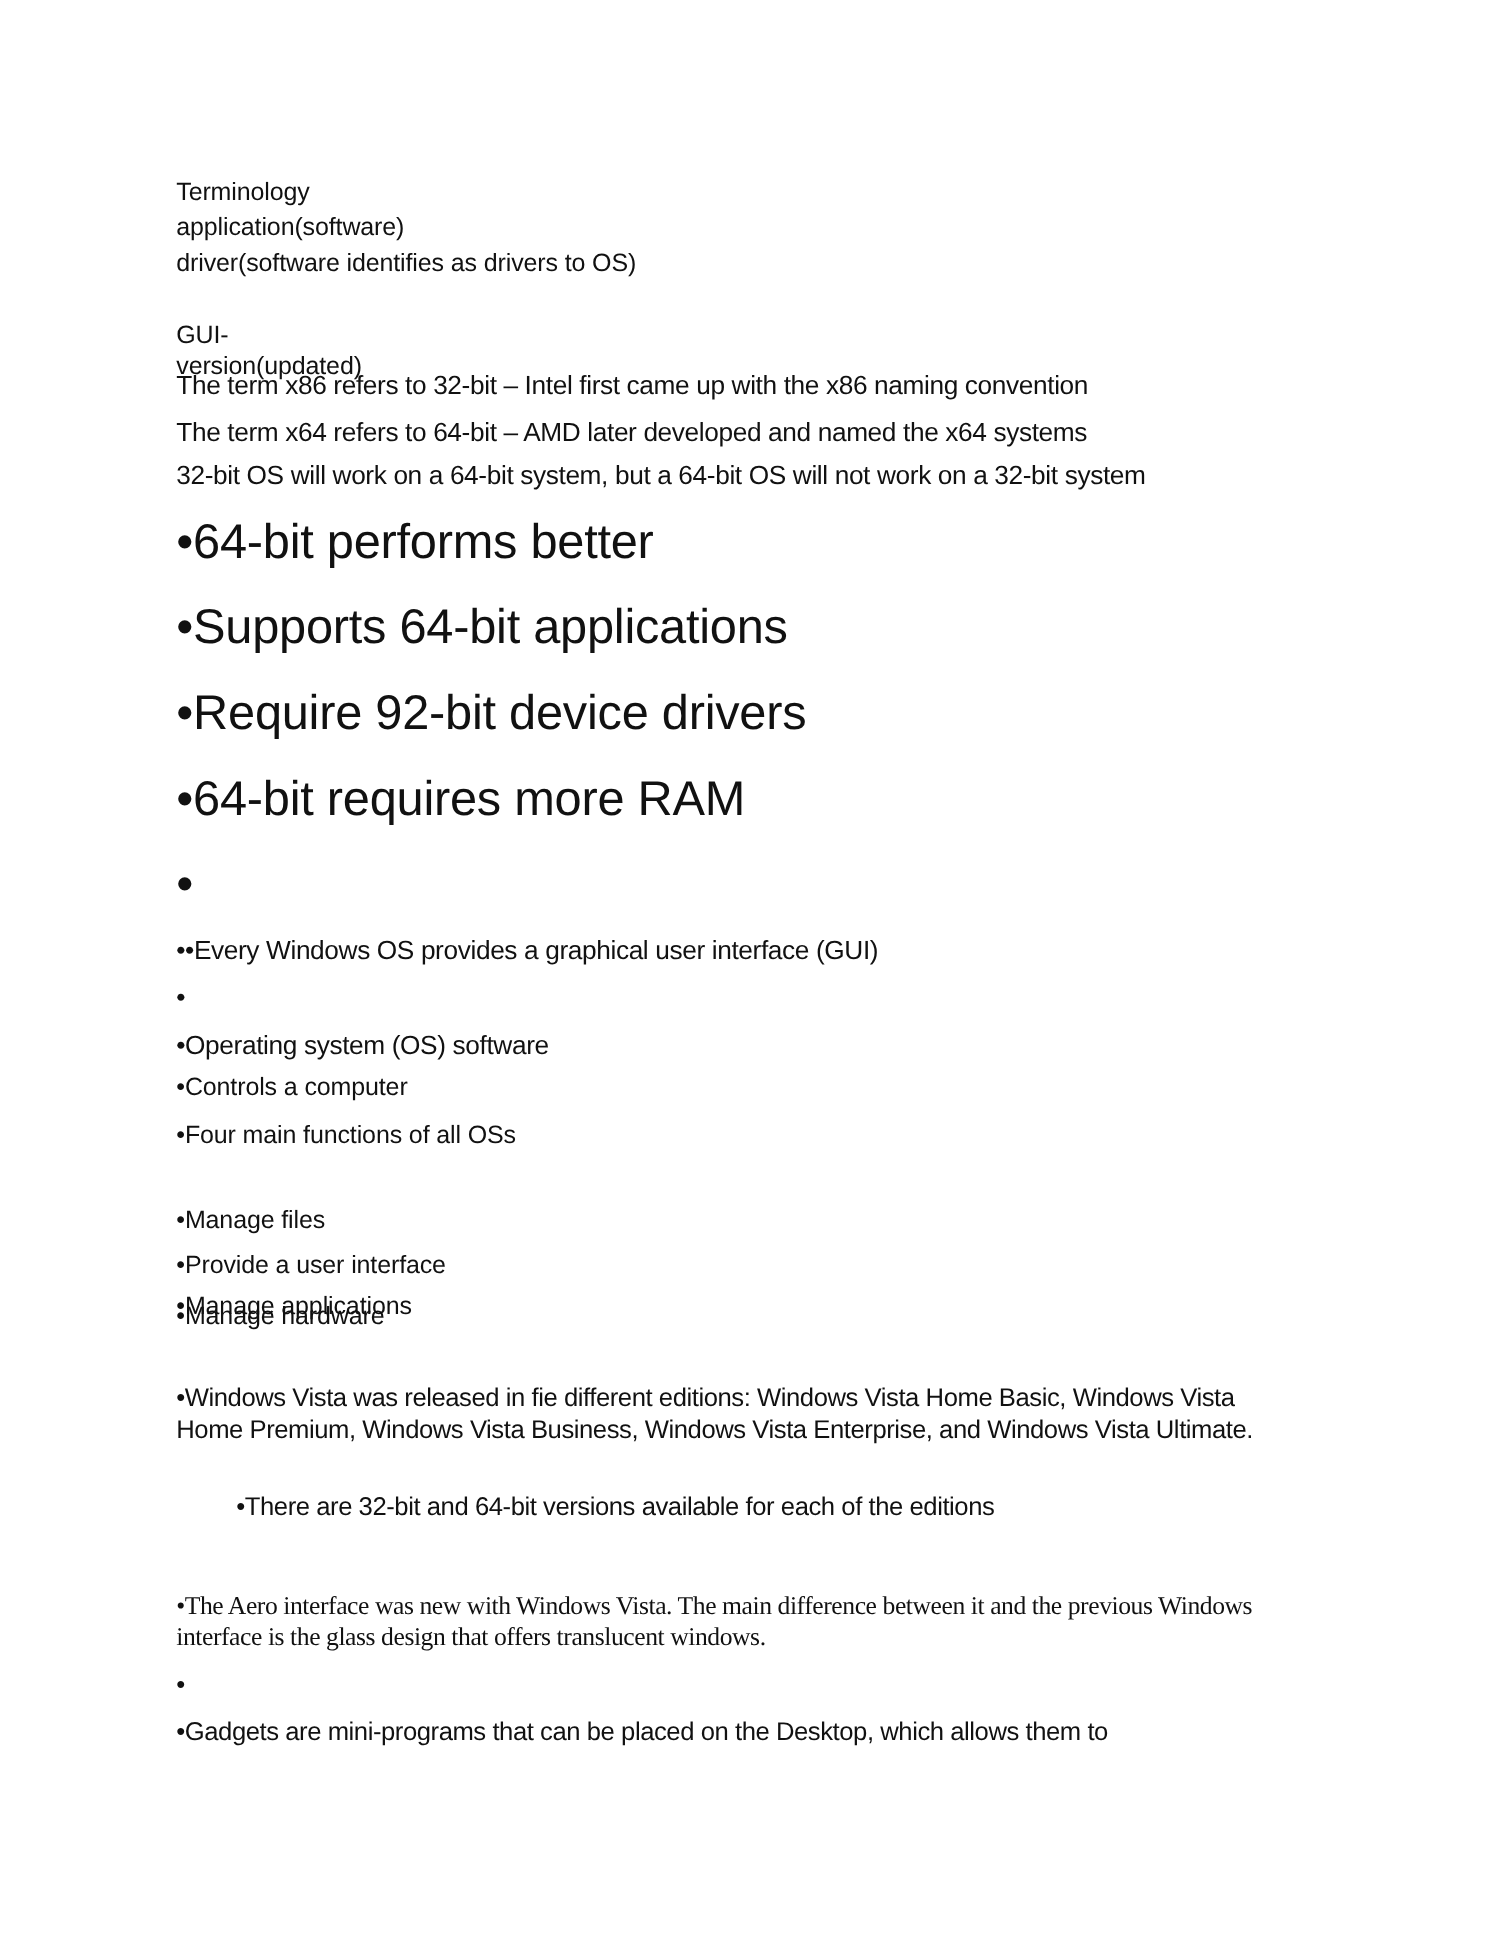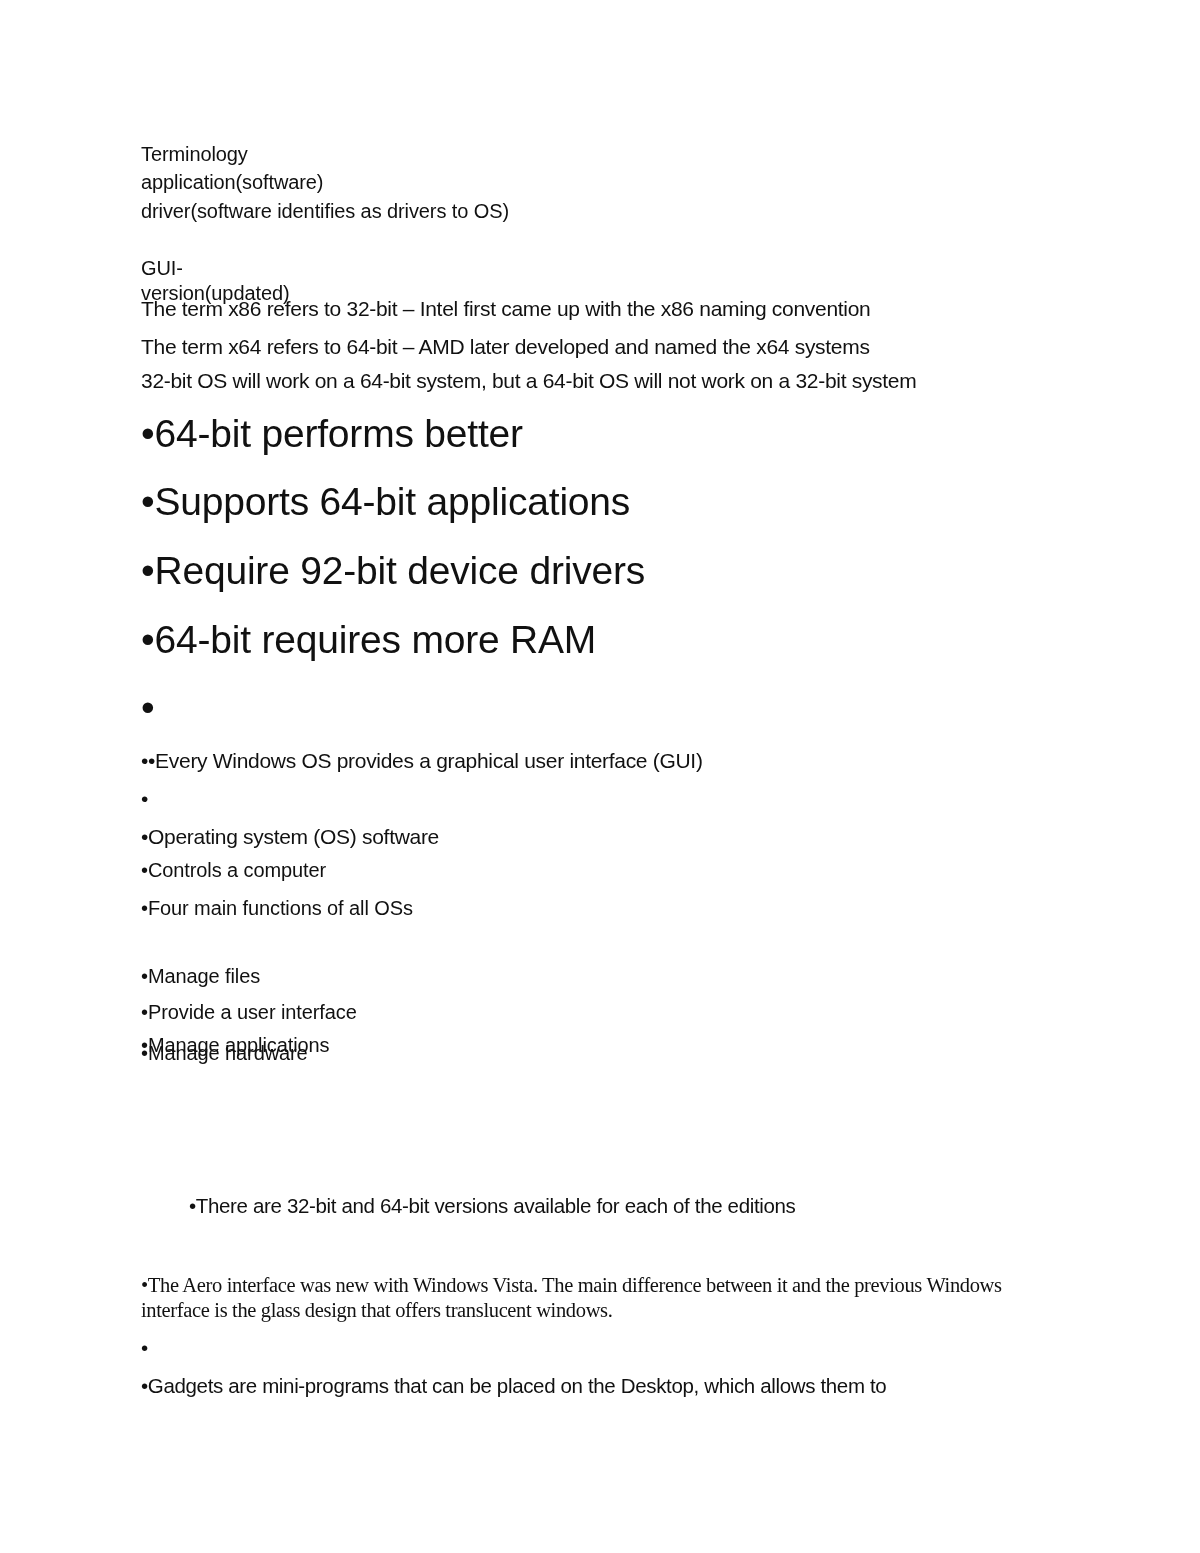--- a/index.html
+++ b/index.html
@@ -65,19 +65,20 @@
   <div class="line md" style="top:750px;">••Every Windows OS provides a graphical user interface (GUI)</div>
   <div class="line md" style="top:788px;">•</div>
   <div class="line md" style="top:826px;">•Operating system (OS) software</div>
   <div class="line sm" style="top:860px;">•Controls a computer</div>
   <div class="line sm" style="top:898px;">•Four main functions of all OSs</div>
   <div class="line sm" style="top:954px;margin-top:48px;">•Provide a user interface</div>
   <div class="line sm" style="top:966px;">•Manage files</div>
   <div class="line sm" style="top:1043px;">•Manage hardware</div>
   <div class="line sm" style="top:1035px;">•Manage applications</div>
 
+  <div class="para" style="top:1107px;">•Windows Vista was released in fie different editions: Windows Vista Home Basic, Windows Vista Home Premium, Windows Vista Business, Windows Vista Enterprise, and Windows Vista Ultimate.</div>
   <div class="para" style="top:1194px;margin-left:48px;">•There are 32-bit and 64-bit versions available for each of the editions</div>
 
   <div class="para" style="top:1273px;font-family:Liberation Serif, serif;">•The Aero interface was new with Windows Vista. The main difference between it and the previous Windows interface is the glass design that offers translucent windows.</div>
   <div class="para" style="top:1336px;">•</div>
   <div class="para" style="top:1374px;">•Gadgets are mini-programs that can be placed on the Desktop, which allows them to</div>
 
 </div>
 
 </body></html>

